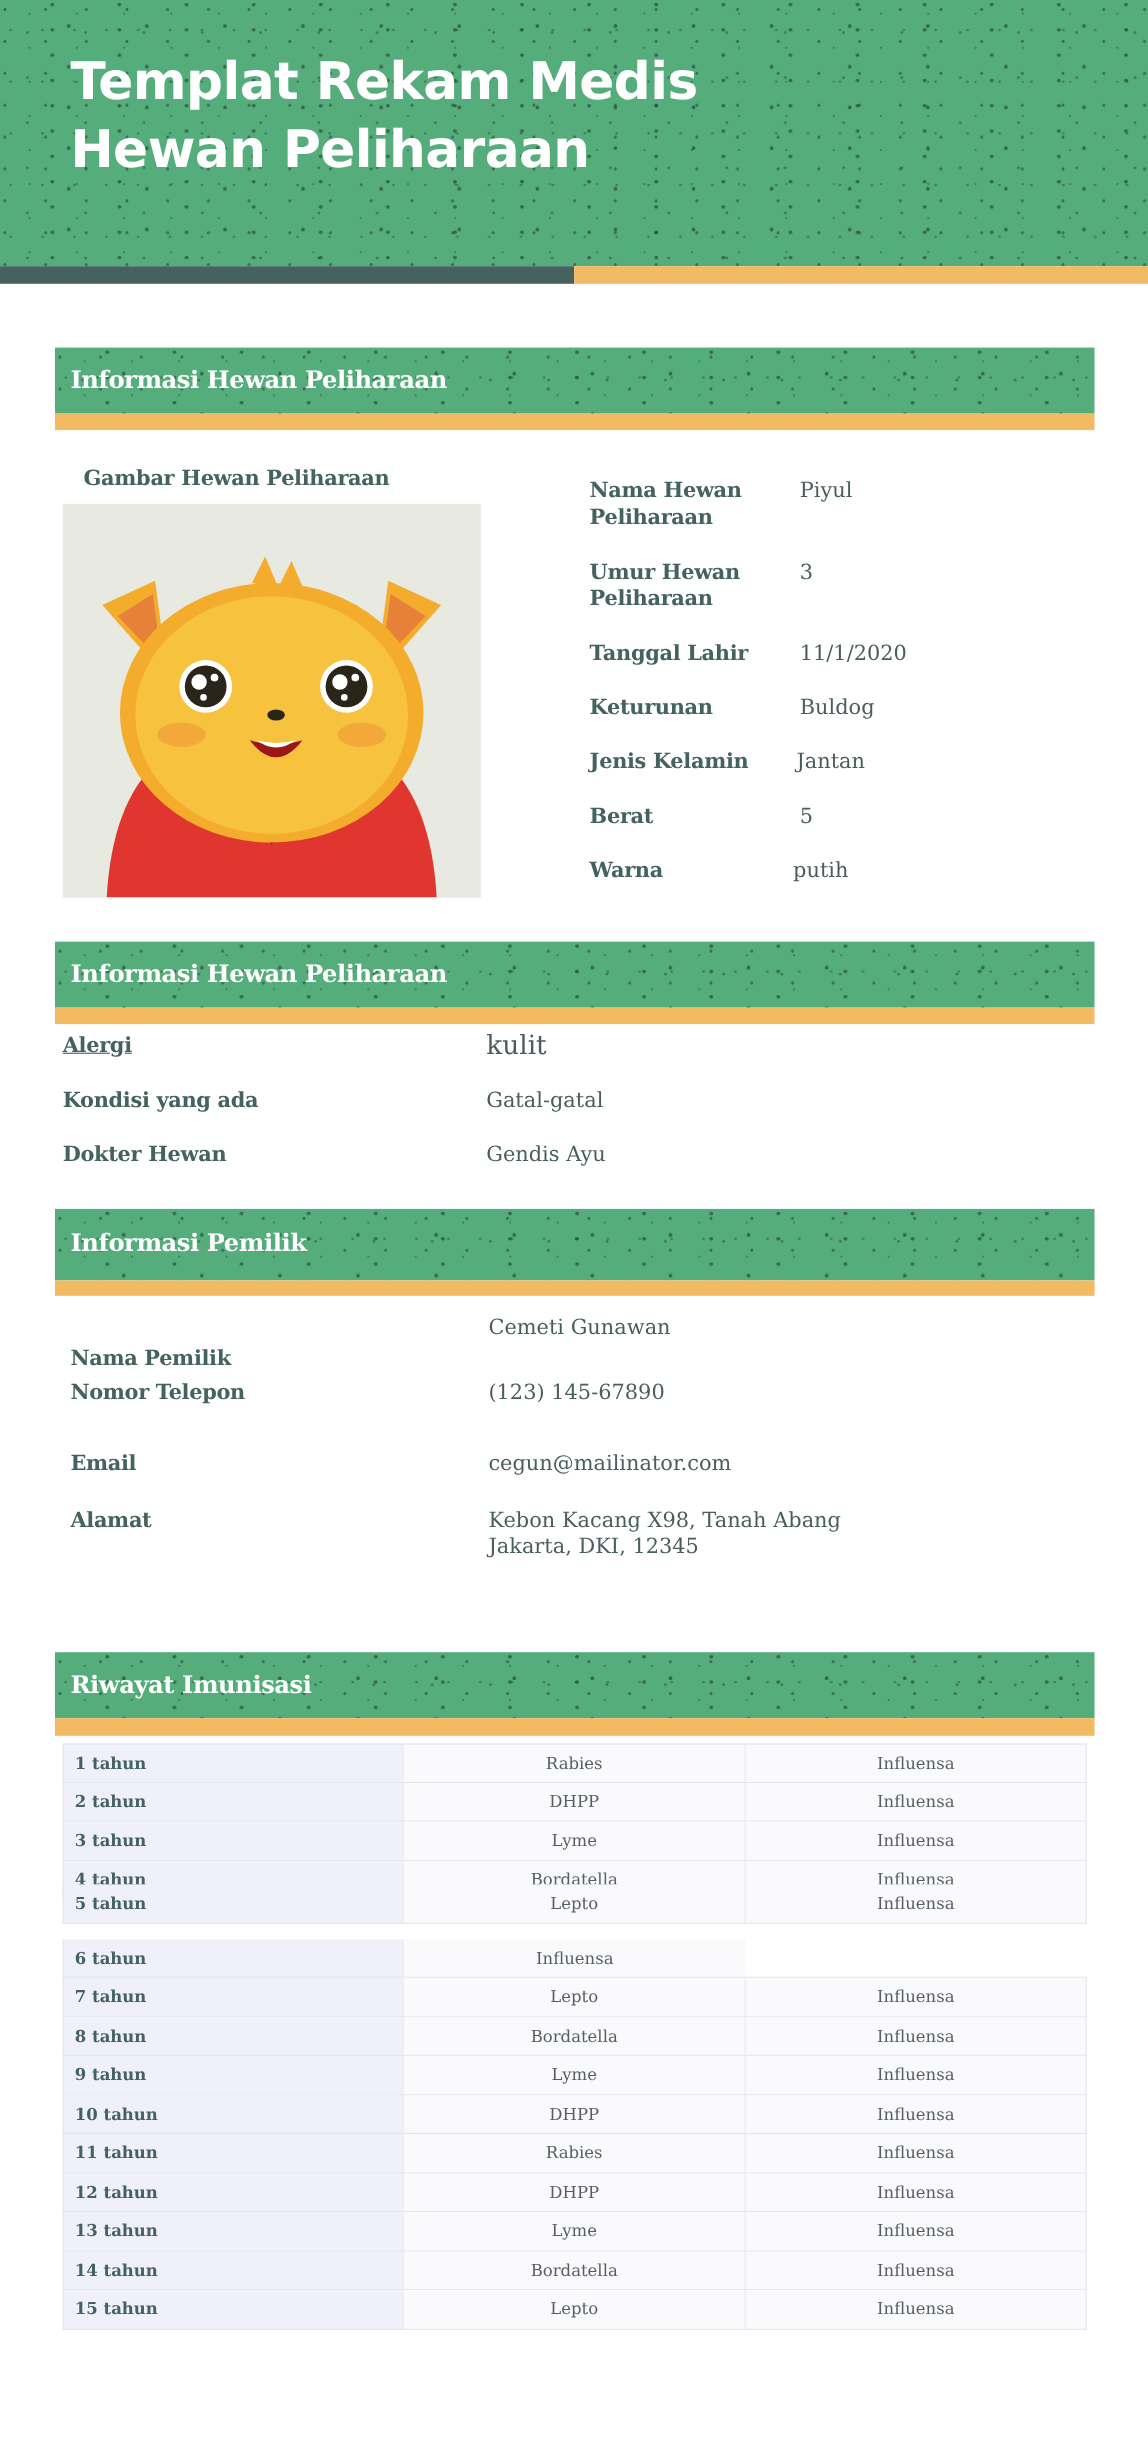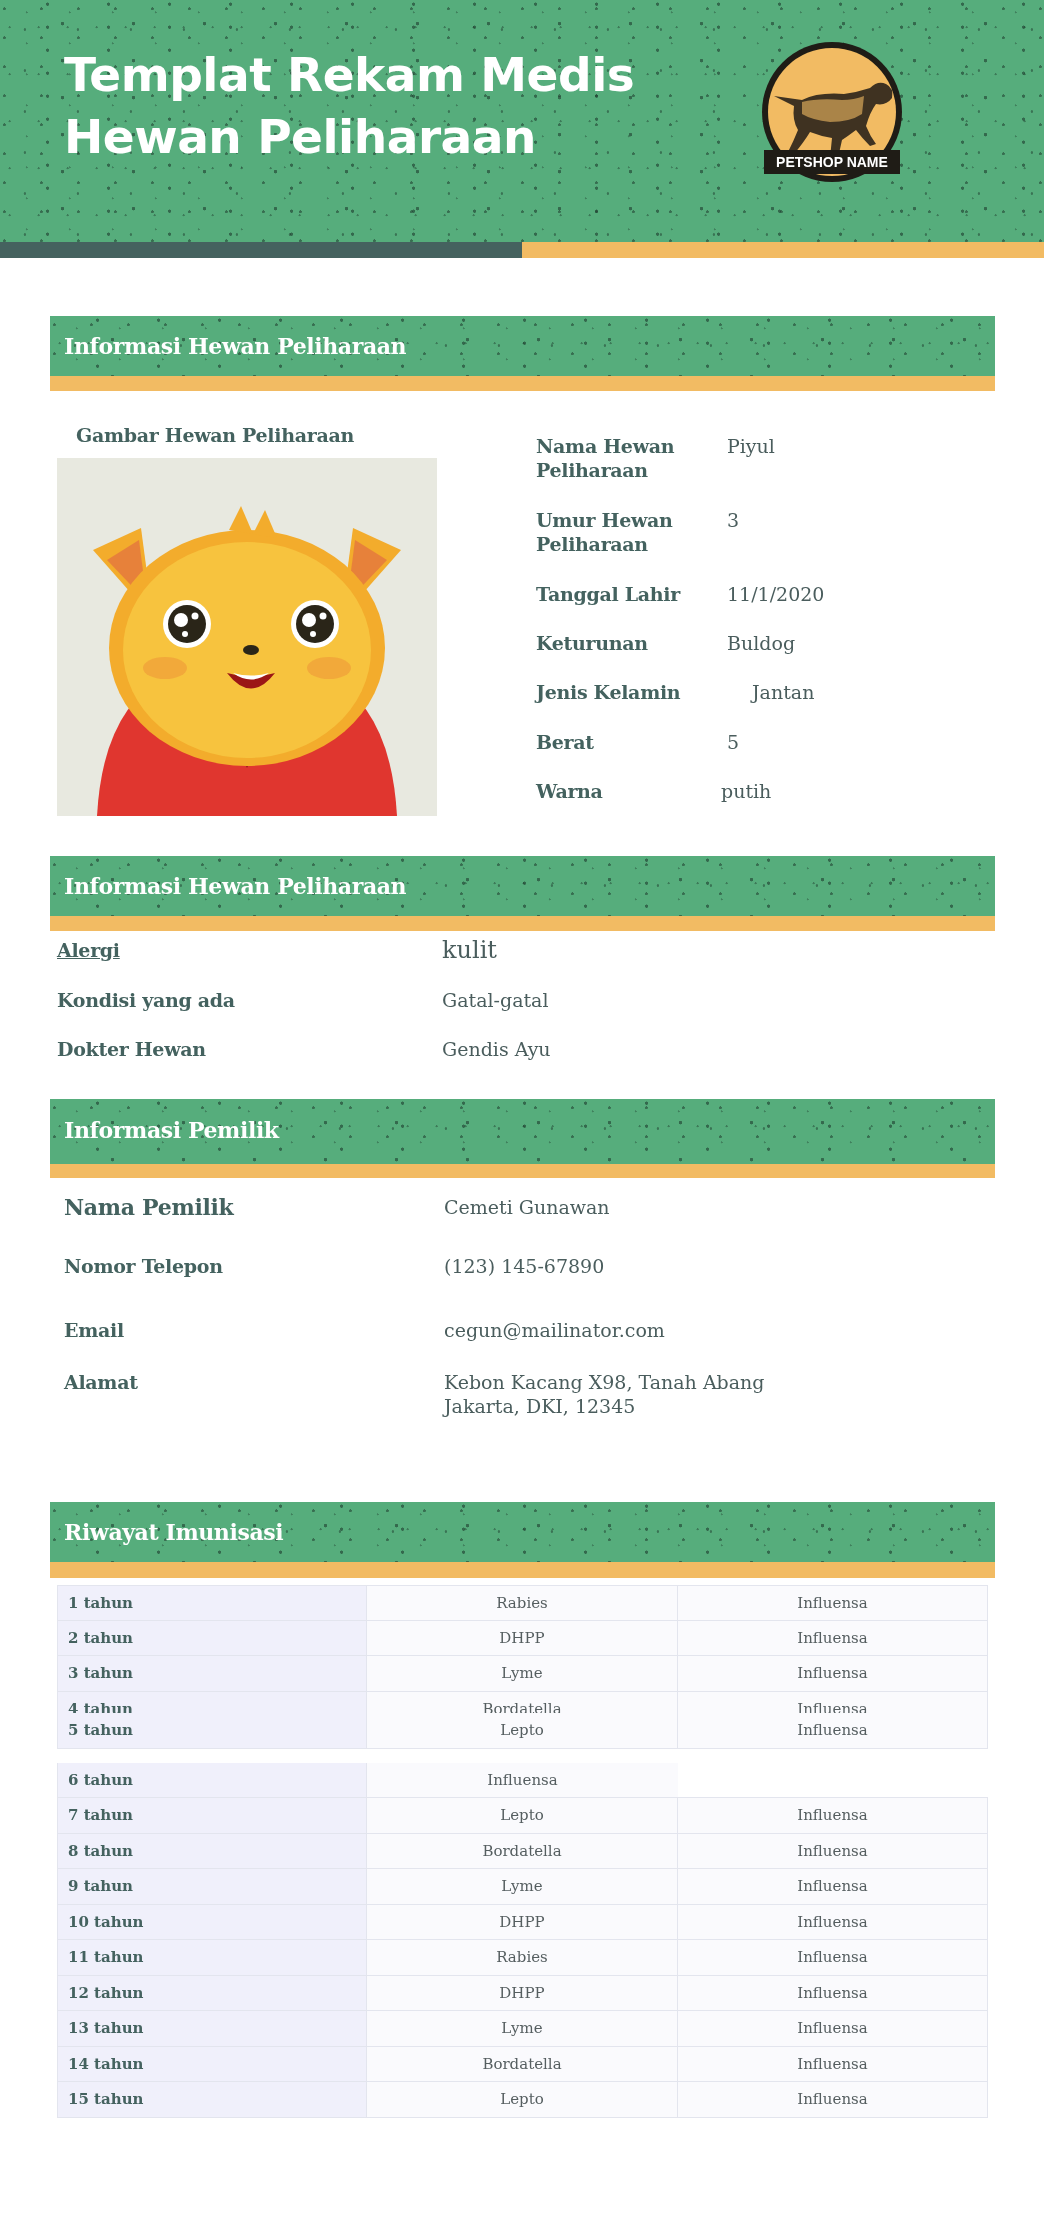--- a/index.html
+++ b/index.html
@@ -67,31 +67,20 @@
   .imm-row.partial .v2 { background: #ffffff; border: none; border-bottom: 1px solid #e3e5ee; }
 </style>
 </head>
 <body>
 
 <div class="header speckle" data-name="document-header">
   <div class="header-title" data-name="document-title">
     <div data-name="title-line-1">Templat Rekam Medis</div>
     <div data-name="title-line-2">Hewan Peliharaan</div>
   </div>
-  <div class="logo" data-name="petshop-logo">
-    <svg width="148" height="146" viewBox="0 0 148 146" data-name="dog-logo-icon">
-      <circle cx="74" cy="72" r="70" fill="#1f1c16"></circle>
-      <circle cx="74" cy="72" r="64" fill="#f2bb63"></circle>
-
-      <path d="M16 56 L44 60 Q60 52 86 54 Q100 52 112 48 Q120 40 128 44 Q136 48 134 58 Q128 66 118 64 Q112 72 108 86 Q112 96 118 104 L112 106 Q104 98 98 90 Q90 96 84 100 L80 118 L72 118 L74 98 Q62 96 52 92 Q46 102 36 114 L30 112 Q36 100 40 90 Q34 80 36 66 Z" fill="#2b241a" opacity="0.9"></path>
-      <path d="M44 62 Q60 58 84 60 Q96 60 106 56 L104 74 Q92 82 72 82 Q54 80 44 74 Z" fill="#f2bb63" opacity="0.6"></path>
-      <rect x="6" y="110" width="136" height="24" fill="#1f1c16"></rect>
-      <text x="74" y="127" text-anchor="middle" font-family="Liberation Sans, sans-serif" font-weight="bold" font-size="14" fill="#ffffff">PETSHOP  NAME</text>
-    </svg>
-  </div>
 </div>
 <div class="stripe-dark" data-name="header-stripe-dark"></div>
 <div class="stripe-yellow" data-name="header-stripe-yellow"></div>
 
 <div class="band" style="top:316px;" data-name="section-header-pet-info">
   <div class="band-green speckle"></div>
   <div class="band-yellow"></div>
   <div class="band-title" data-name="section-title">Informasi Hewan Peliharaan</div>
 </div>
 
@@ -144,21 +133,21 @@
   <div class="kv-label" style="left:536px; top:508px; font-size:19px; width:150px;" data-name="field-label-pet-age">Umur Hewan Peliharaan</div>
   <div class="kv-value" style="left:727px; top:508px; font-size:19px;" data-name="field-value-pet-age">3</div>
 
   <div class="kv-label" style="left:536px; top:582px; font-size:19px;" data-name="field-label-birth-date">Tanggal Lahir</div>
   <div class="kv-value" style="left:727px; top:582px; font-size:19px;" data-name="field-value-birth-date">11/1/2020</div>
 
   <div class="kv-label" style="left:536px; top:631px; font-size:19px;" data-name="field-label-breed">Keturunan</div>
   <div class="kv-value" style="left:727px; top:631px; font-size:19px;" data-name="field-value-breed">Buldog</div>
 
   <div class="kv-label" style="left:536px; top:680px; font-size:19px;" data-name="field-label-sex">Jenis Kelamin</div>
-  <div class="kv-value" style="left:752px; top:680px; font-size:19px;" data-name="field-value-sex">Jantan</div>
+  <div class="kv-value" style="left:724px; top:680px; font-size:19px;" data-name="field-value-sex">Jantan</div>
 
   <div class="kv-label" style="left:536px; top:730px; font-size:19px;" data-name="field-label-weight">Berat</div>
   <div class="kv-value" style="left:727px; top:730px; font-size:19px;" data-name="field-value-weight">5</div>
 
   <div class="kv-label" style="left:536px; top:779px; font-size:19px;" data-name="field-label-color">Warna</div>
   <div class="kv-value" style="left:721px; top:779px; font-size:19px;" data-name="field-value-color">putih</div>
 </div>
 
 <div class="band" style="top:856px;" data-name="section-header-health-info">
   <div class="band-green speckle"></div>
@@ -177,21 +166,21 @@
   <div class="kv-value" style="left:442px; top:1037px; font-size:19px;" data-name="field-value-vet">Gendis Ayu</div>
 </div>
 
 <div class="band" style="top:1099px;" data-name="section-header-owner-info">
   <div class="band-green speckle" style="height:65px;"></div>
   <div class="band-yellow" style="top:65px; height:14px;"></div>
   <div class="band-title" style="height:65px; line-height:62px;" data-name="section-title">Informasi Pemilik</div>
 </div>
 
 <div data-name="owner-fields">
-  <div class="kv-label" style="left:64px; top:1195px; font-size:22px;text-align:right;" data-name="field-label-owner-name">Nama Pemilik</div>
+  <div class="kv-label" style="left:64px; top:1223px; font-size:19px;text-align:right;" data-name="field-label-owner-name">Nama Pemilik</div>
   <div class="kv-value" style="left:444px; top:1195px; font-size:19px;" data-name="field-value-owner-name">Cemeti Gunawan</div>
 
   <div class="kv-label" style="left:64px; top:1254px; font-size:19px;" data-name="field-label-phone">Nomor Telepon</div>
   <div class="kv-value" style="left:444px; top:1254px; font-size:19px;" data-name="field-value-phone">(123) 145-67890</div>
 
   <div class="kv-label" style="left:64px; top:1318px; font-size:19px;" data-name="field-label-email">Email</div>
   <div class="kv-value" style="left:444px; top:1318px; font-size:19px;" data-name="field-value-email">cegun@mailinator.com</div>
 
   <div class="kv-label" style="left:64px; top:1370px; font-size:19px;" data-name="field-label-address">Alamat</div>
   <div class="kv-value" style="left:444px; top:1370px; font-size:19px;" data-name="field-value-address">

